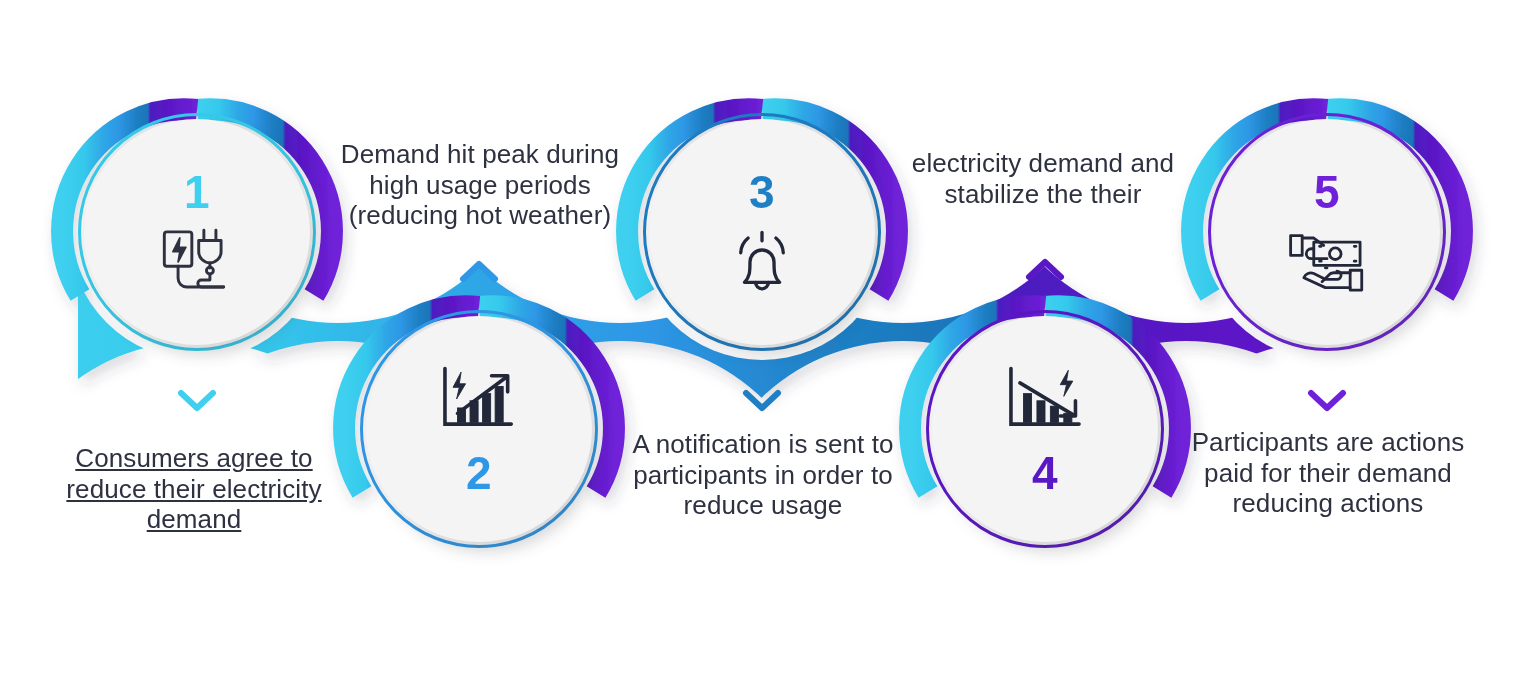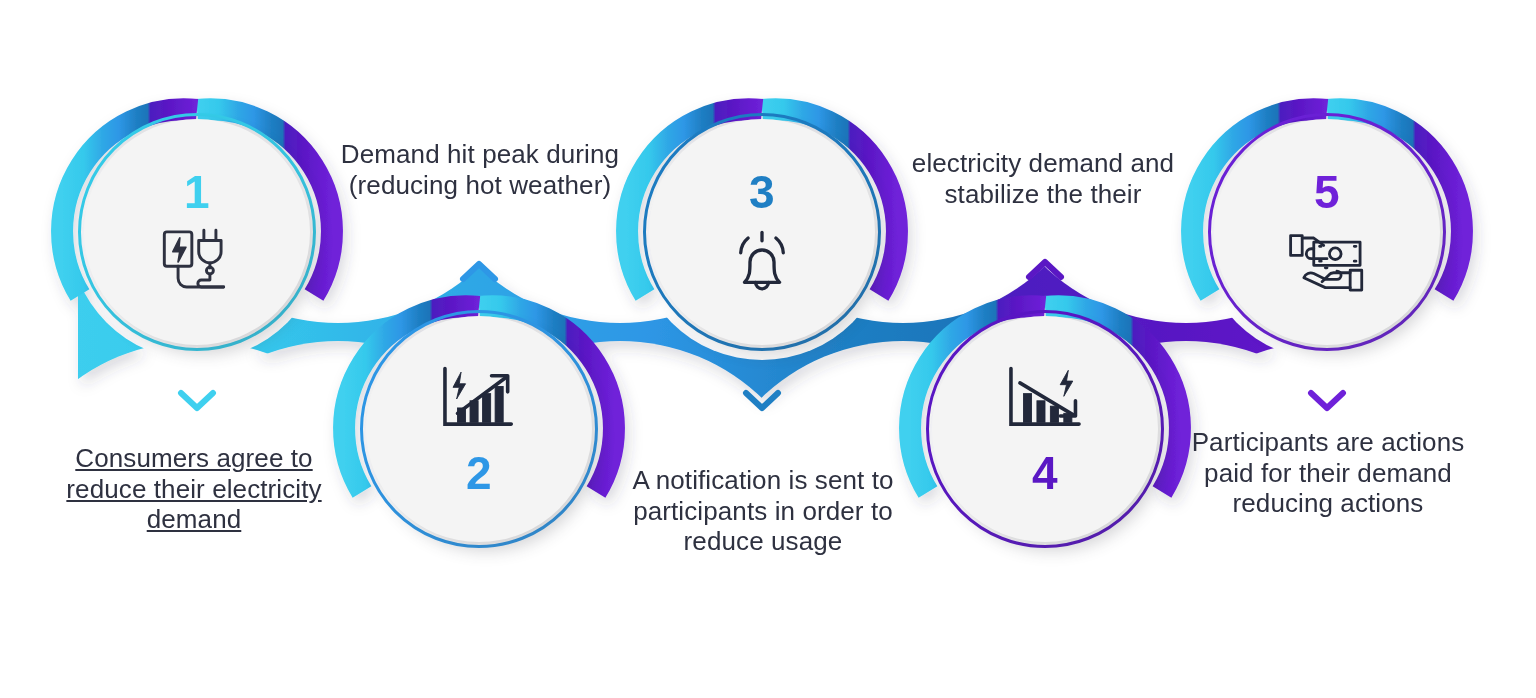--- a/index.html
+++ b/index.html
@@ -282,24 +282,25 @@
   </div>
 
   <div class="caption" style="left:57px;top:443px;width:274px;text-decoration:underline;">
     <p>Consumers agree to</p>
     <p>reduce their electricity</p>
     <p>demand</p>
   </div>
 
   <div class="caption" style="left:340px;top:139px;width:280px;">
     <p>Demand hit peak during</p>
+    <p>high usage periods</p>
     <p>(reducing hot weather)</p>
   </div>
 
-  <div class="caption" style="left:625px;top:429px;width:276px;margin-top:36px;">
+  <div class="caption" style="left:625px;top:429px;width:276px;">
     <p>A notification is sent to</p>
     <p>participants in order to</p>
     <p>reduce usage</p>
   </div>
 
   <div class="caption" style="left:905px;top:148px;width:276px;">
     <p>electricity demand and</p>
     <p>stabilize the their</p>
   </div>
 

